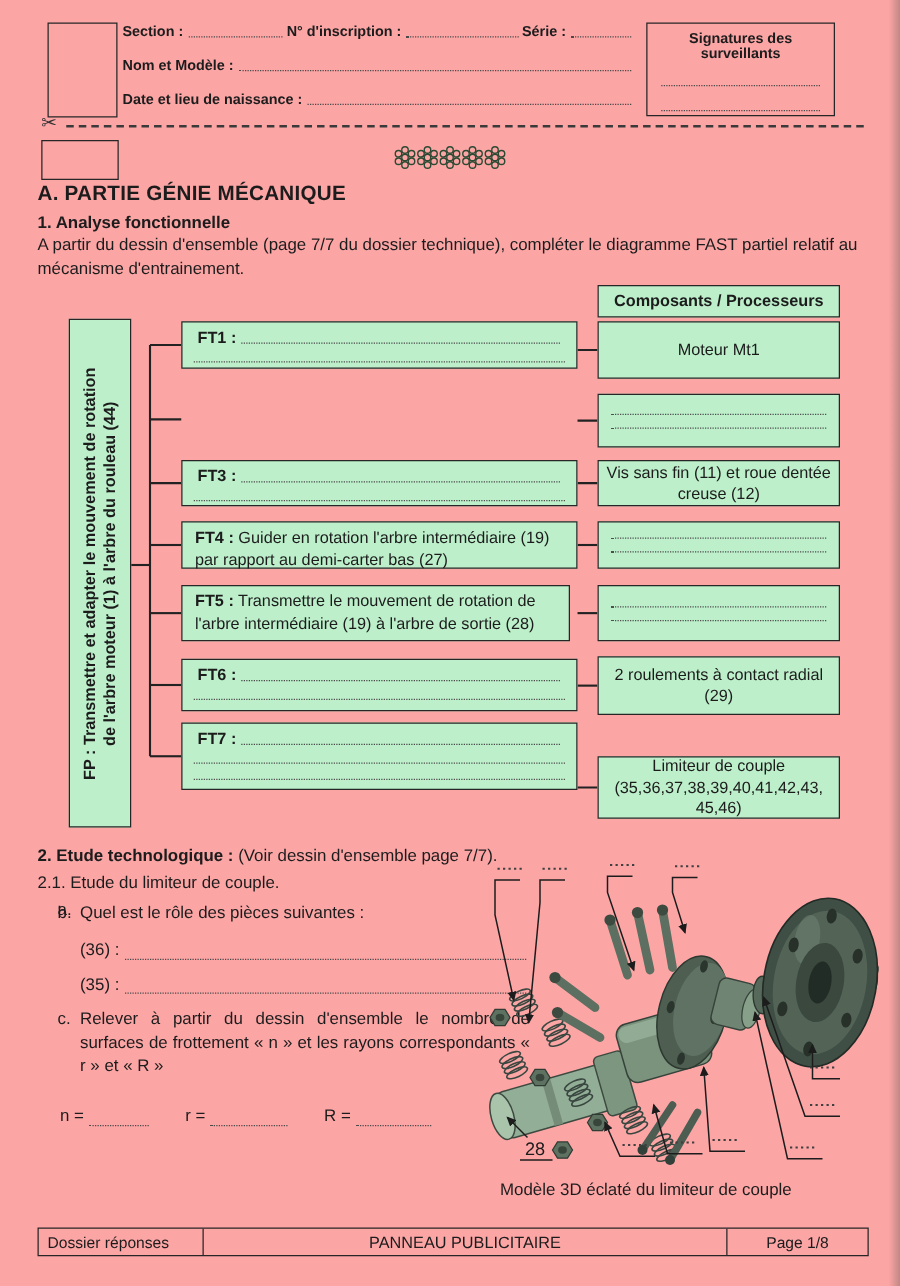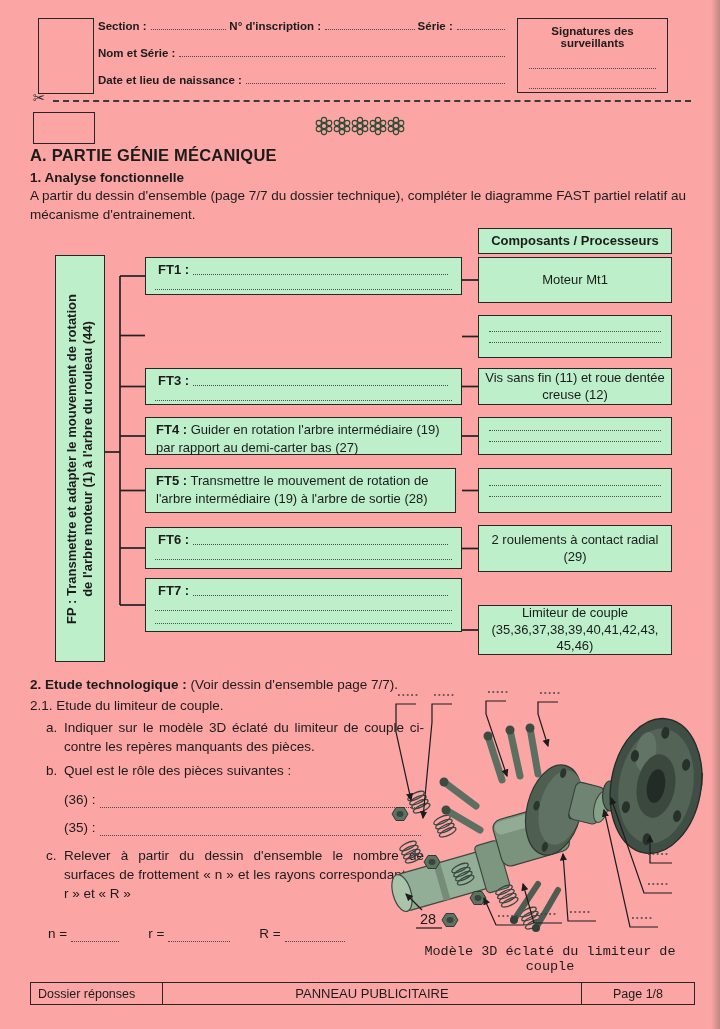--- a/index.html
+++ b/index.html
@@ -39,21 +39,21 @@
            justify-content:center;text-align:center;font-weight:bold;font-size:13px;line-height:1.25;}
   
   .s2{font-size:13.5px;line-height:1.4;width:394px;}
   .s2 p{margin:0;}
   .hang{padding-left:15px;text-indent:-15px;}
   .item{position:relative;padding-left:34px;margin-top:3px;text-align:justify;}
   .item .mk{position:absolute;left:16px;top:0;}
   .blankrow{display:flex;align-items:flex-end;padding-left:34px;margin-top:11px;}
   .ansrow{display:flex;align-items:flex-end;padding-left:18px;margin-top:21px;}
   .ansrow .lbl{white-space:nowrap;}
-  .caption{font-size:13.5px;text-align:center;font-family:Liberation Mono, monospace;}
+  .caption{font-size:13.5px;text-align:left;}
   
   .footer{display:flex;border:1.8px solid #262626;height:23px;box-sizing:border-box;font-size:12.5px;align-items:stretch;}
   .footer>div{display:flex;align-items:center;}
   .f-left{width:132px;padding-left:7px;border-right:1.8px solid #262626;box-sizing:border-box;}
   .f-center{flex:1;justify-content:center;font-size:13px;border-right:1.8px solid #262626;}
   .f-right{width:112px;justify-content:center;}
   svg text{font-family:"Liberation Sans","DejaVu Sans",sans-serif;}
 </style>
 </head>
 <body>
@@ -65,21 +65,21 @@
   <div class="abs hline" style="left:98px;top:20px;width:410px;">
     <span class="lbl">Section :</span>
     <span class="dotfill" style="flex:1.1"></span>
     <span class="lbl">N° d'inscription :</span>
     <span class="dotfill" style="flex:1.3"></span>
     <span class="lbl">Série :</span>
     <span class="dotfill" style="flex:0.7"></span>
   </div>
 
   <div class="abs hline" style="left:98px;top:47px;width:410px;">
-    <span class="lbl">Nom et Série :</span>
+    <span class="lbl">Nom et Modèle :</span>
     <span class="dotfill"></span>
   </div>
 
   <div class="abs hline" style="left:98px;top:74px;width:410px;text-align:center;">
     <span class="lbl">Date et lieu de naissance :</span>
     <span class="dotfill"></span>
   </div>
 
   <div class="abs box sigbox" style="left:517px;top:18px;width:151px;height:75px;">
     <div>Signatures des surveillants</div>
@@ -232,21 +232,20 @@
     <div class="dotline"></div>
     <div class="dotline"></div>
   </div>
   <div class="abs box rbox" style="left:478px;top:605px;width:194px;height:50px;">Limiteur de couple (35,36,37,38,39,40,41,42,43, 45,46)</div>
 
   <div class="abs s2" style="left:30px;top:676px;">
     <p class="hang"><b>2. Etude technologique :</b><span> (Voir dessin d'ensemble page 7/7).</span></p>
     <p style="margin-top:2px;">2.1. Etude du limiteur de couple.</p>
     <div class="item">
       <span class="mk">a.</span>
-      <span>Indiquer sur le modèle 3D éclaté du limiteur de couple ci-contre les repères manquants des pièces.</span>
     </div>
     <div class="item" style="margin-top:5px;">
       <span class="mk">b.</span>
       <span>Quel est le rôle des pièces suivantes :</span>
     </div>
     <div class="blankrow">
       <span class="lbl">(36) :</span>
       <span class="dotfill"></span>
     </div>
     <div class="blankrow" style="margin-top:9px;">

